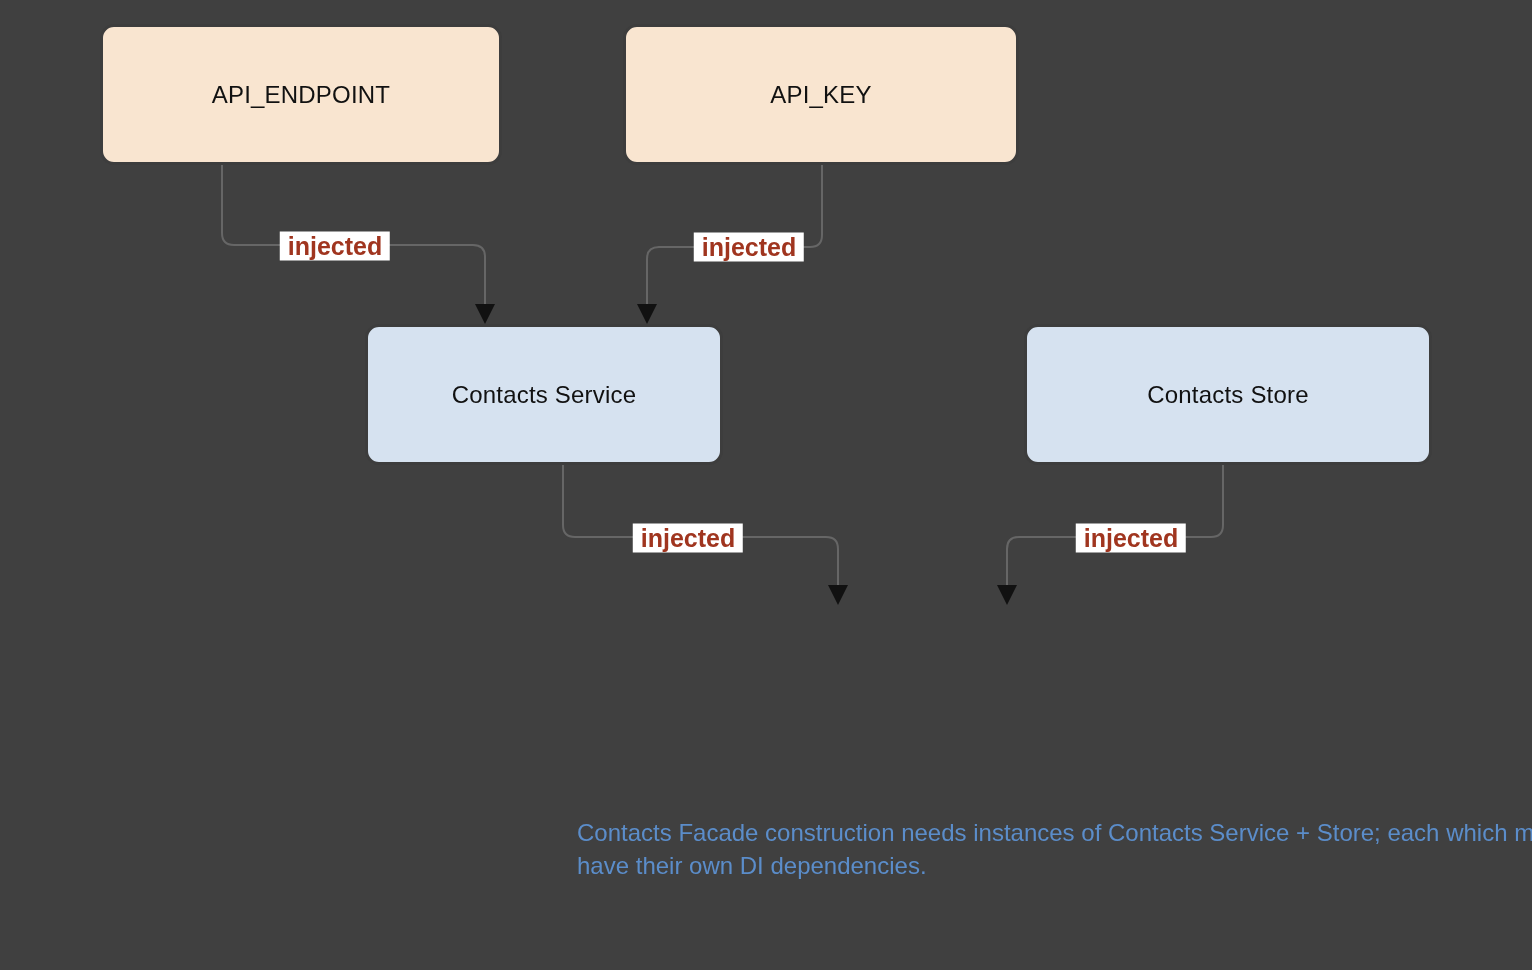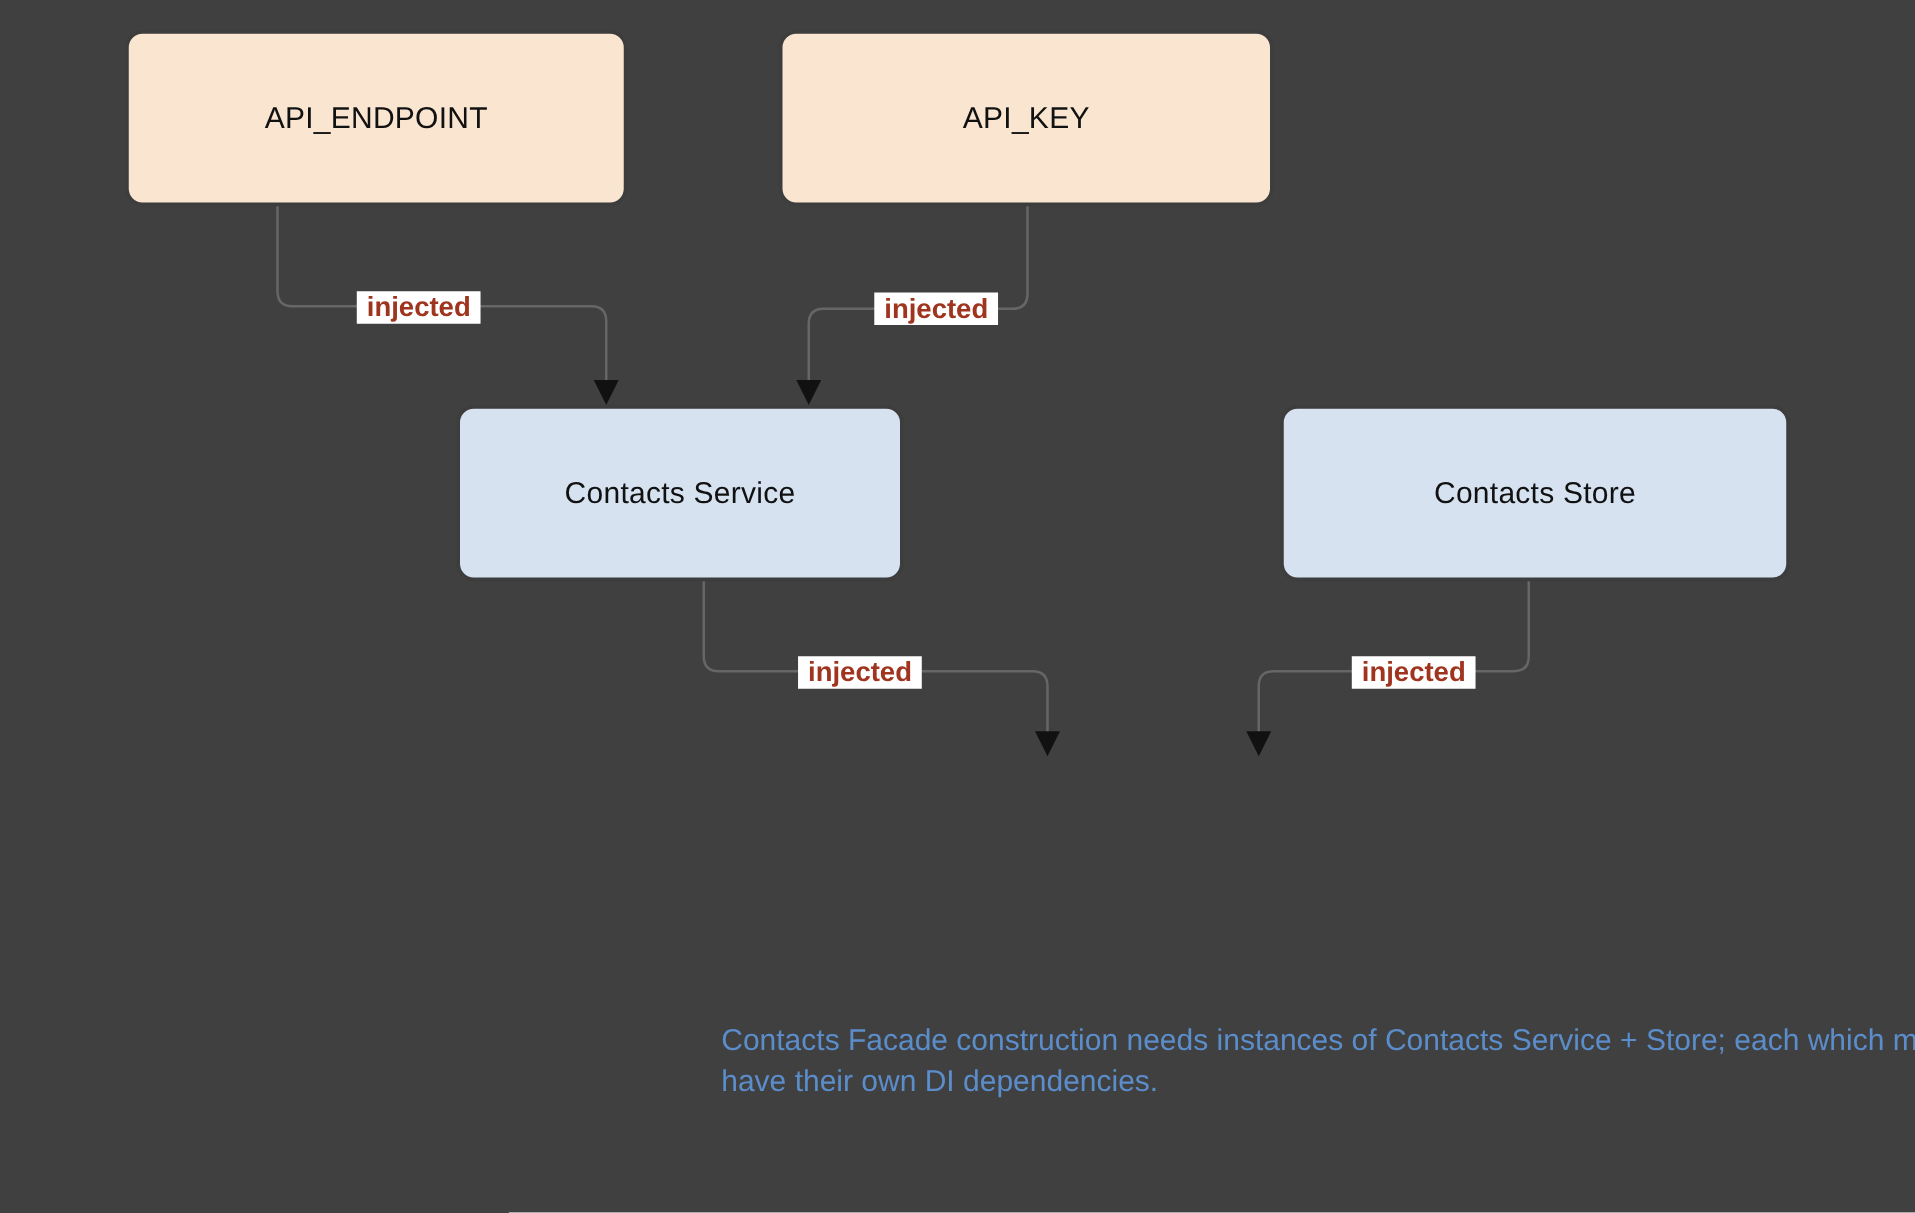--- a/index.html
+++ b/index.html
@@ -42,21 +42,21 @@
   #node-api-key           { left: 623px;  top: 24px;  width: 396px; height: 141px; }
   #node-contacts-service  { left: 365px;  top: 324px; width: 358px; height: 141px; }
   #node-contacts-store    { left: 1024px; top: 324px; width: 408px; height: 141px; }
   #node-contacts-facade   { left: 726px;  top: 605px; width: 398px; height: 141px; }
 
   .edge-label {
     position: absolute;
     transform: translate(-50%, -50%);
     background: #ffffff;
     padding: 0 8px;
-    font-size: 22px;
+    font-size: 25px;
     font-weight: bold;
     color: #a0351f;
     white-space: nowrap;
   }
   #edge-label-0 { left: 335px;  top: 246px; }
   #edge-label-1 { left: 749px;  top: 247px; }
   #edge-label-2 { left: 688px;  top: 538px; }
   #edge-label-3 { left: 1131px; top: 538px; }
 
   .caption {

